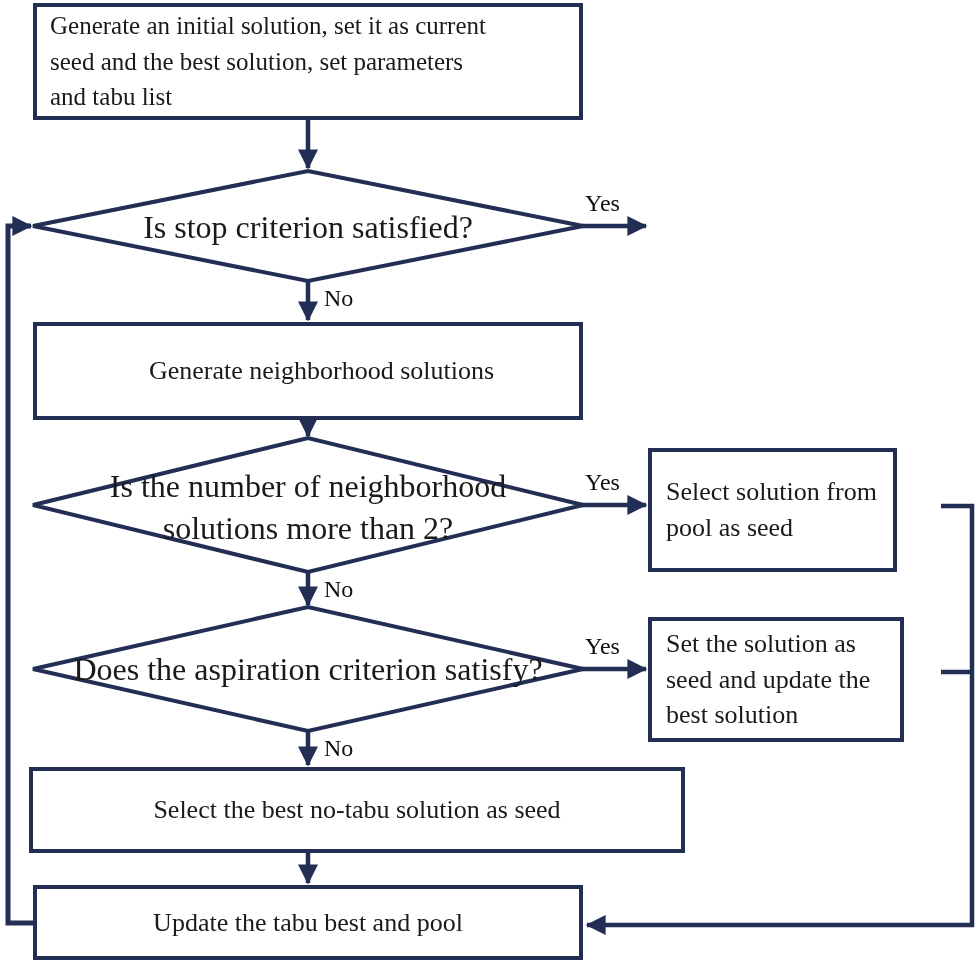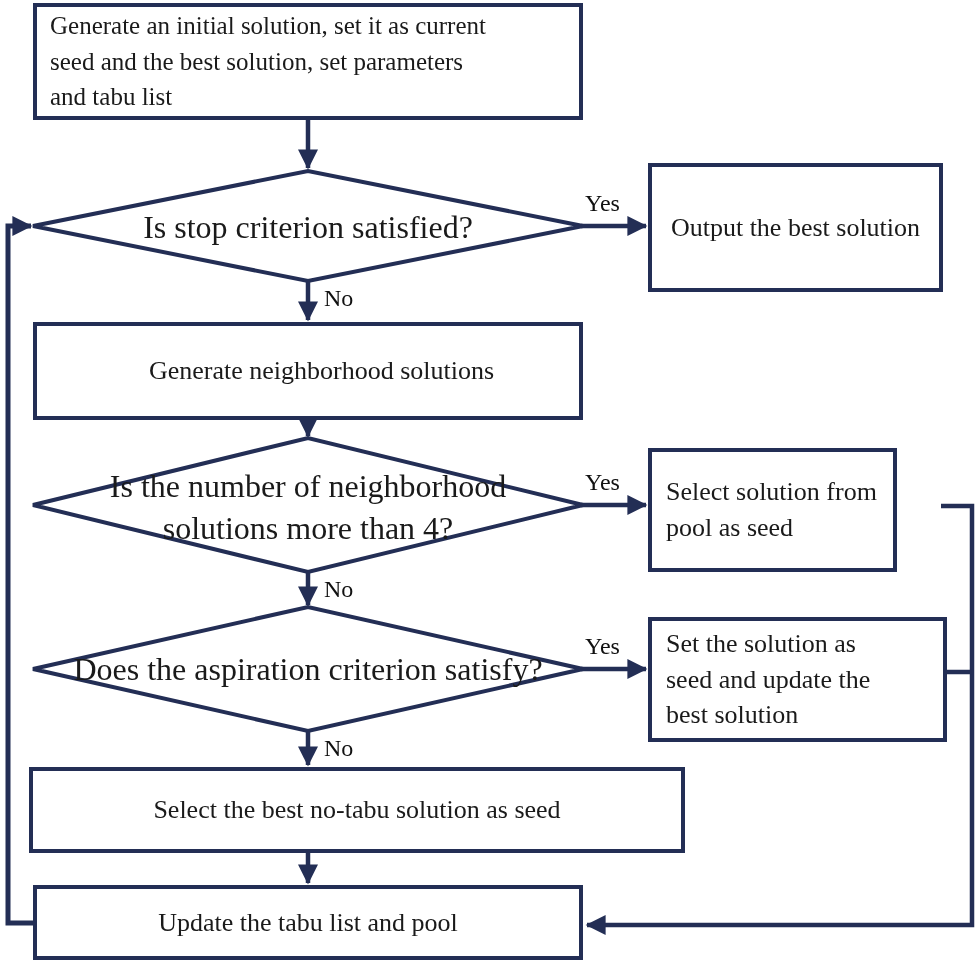--- a/index.html
+++ b/index.html
@@ -59,50 +59,47 @@
 
     <path d="M34,923 L8,923 L8,226 L31,226" fill="none" stroke="#232e55" stroke-width="5" marker-end="url(#ah)"></path>
   </svg>
 
   <div class="box" style="left:33px;top:3px;width:550px;height:117px;">
     <div class="node-text startpad">Generate an initial solution, set it as  current
 seed and the best solution, set parameters
 and tabu list</div>
   </div>
 
-  <div class="box" style="left:648px;top:163px;width:295px;height:129px;">
-    <div class="node-text center">Output the best solution</div>
-  </div>
 
   <div class="box" style="left:33px;top:322px;width:550px;height:98px;padding-left:27px;">
     <div class="node-text center">Generate neighborhood solutions</div>
   </div>
 
   <div class="box" style="left:648px;top:448px;width:249px;height:124px;">
     <div class="node-text leftpad">Select solution from
 pool as seed</div>
   </div>
 
-  <div class="box" style="left:648px;top:617px;width:299px;height:125px;">
+  <div class="box" style="left:648px;top:617px;width:256px;height:125px;">
     <div class="node-text leftpad">Set the solution as
 seed and update the
 best solution</div>
   </div>
 
   <div class="box" style="left:29px;top:767px;width:656px;height:86px;">
     <div class="node-text center">Select the best no-tabu solution as seed</div>
   </div>
 
   <div class="box" style="left:33px;top:885px;width:550px;height:75px;">
-    <div class="node-text center">Update the tabu list and pool</div>
+    <div class="node-text center">Update the tabu best and pool</div>
   </div>
 
   <div class="dia-text" style="left:308px;top:228px;width:560px;">Is stop criterion satisfied?</div>
   <div class="dia-text" style="left:308px;top:508px;width:440px;">Is the number of neighborhood
-solutions more than 4?</div>
+solutions more than 2?</div>
   <div class="dia-text" style="left:308px;top:670px;width:560px;">Does the aspiration criterion satisfy?</div>
 
   <div class="edge-label" style="left:585px;top:191px;">Yes</div>
   <div class="edge-label" style="left:324px;top:286px;">No</div>
   <div class="edge-label" style="left:585px;top:470px;">Yes</div>
   <div class="edge-label" style="left:324px;top:577px;">No</div>
   <div class="edge-label" style="left:585px;top:634px;">Yes</div>
   <div class="edge-label" style="left:324px;top:736px;">No</div>
 
 </div>

